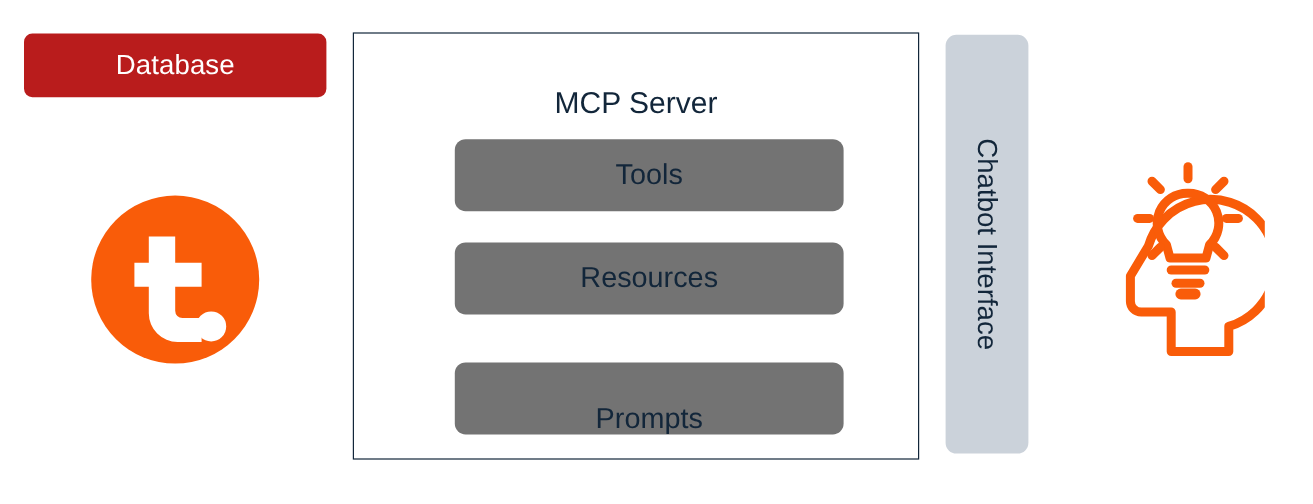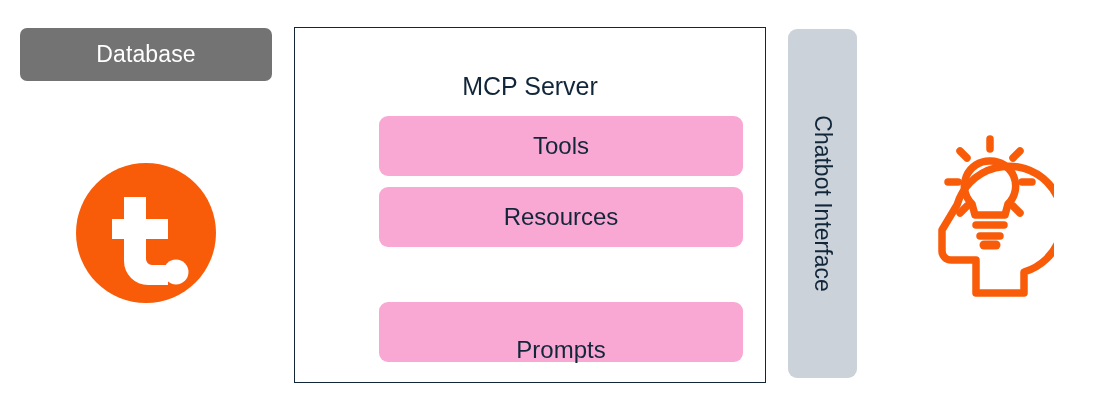--- a/index.html
+++ b/index.html
@@ -19,21 +19,21 @@
     overflow: hidden;
   }
 
   
   .database-box {
     position: absolute;
     left: 20px;
     top: 28px;
     width: 252px;
     height: 53px;
-    background: #737373;
+    background: #b91c1c;
     border-radius: 7px;
     display: flex;
     align-items: center;
     justify-content: center;
   }
   .database-label {
     color: #ffffff;
     font-size: 23px;
     line-height: 1;
     letter-spacing: 0.1px;
@@ -76,31 +76,31 @@
     right: 0;
     top: 46px;
     text-align: center;
     color: #12263A;
     font-size: 25px;
     line-height: 1;
   }
   .mcp-item {
     position: absolute;
     left: 84px;
-    width: 364px;
+    width: 324px;
     height: 60px;
-    background: #f9a8d4;
+    background: #737373;
     border-radius: 9px;
     display: flex;
     align-items: center;
     justify-content: center;
     box-sizing: border-box;
   }
   .mcp-item-0 { top: 88px; }
-  .mcp-item-1 { top: 159px; }
+  .mcp-item-1 { top: 174px; }
   .mcp-item-2 { top: 274px; align-items: flex-end; }
   .mcp-item-label {
     color: #12263A;
     font-size: 24px;
     line-height: 1;
   }
 
   
   .chatbot-bar {
     position: absolute;

